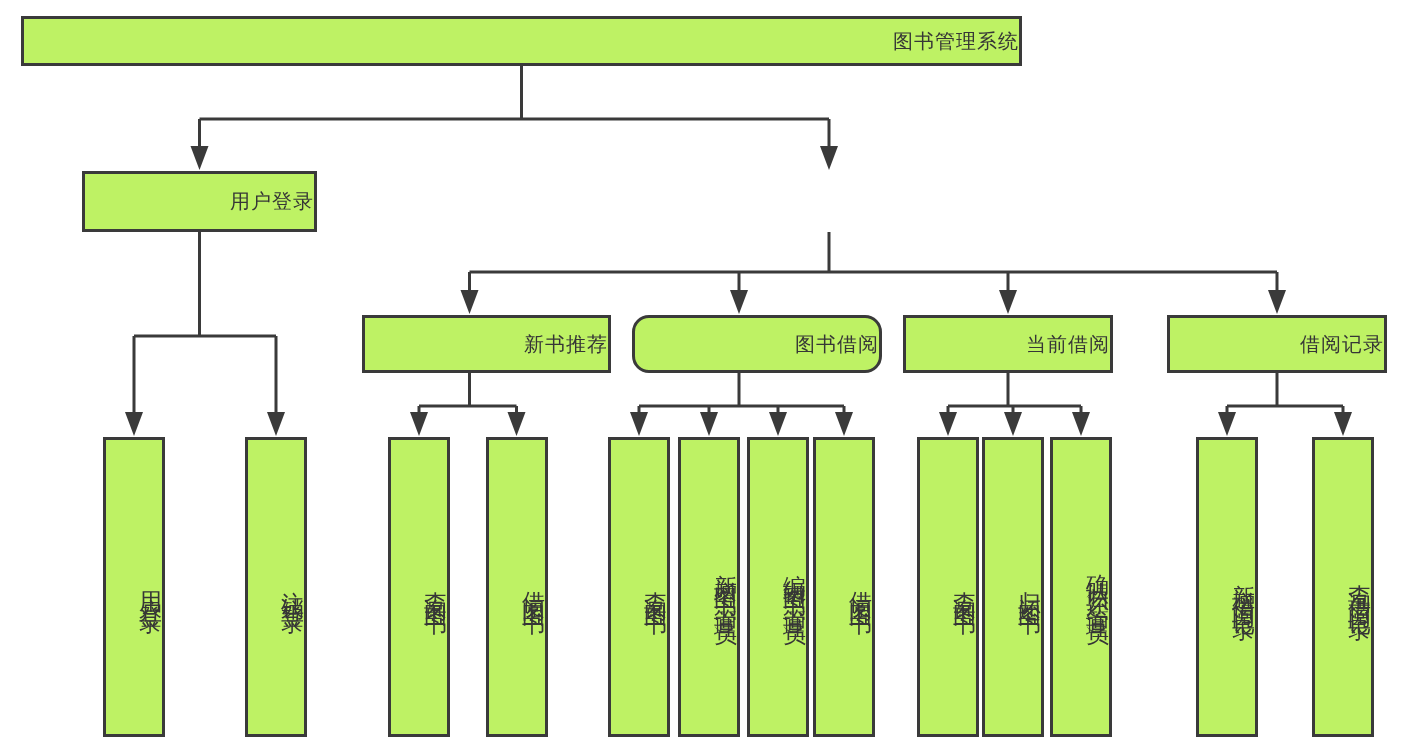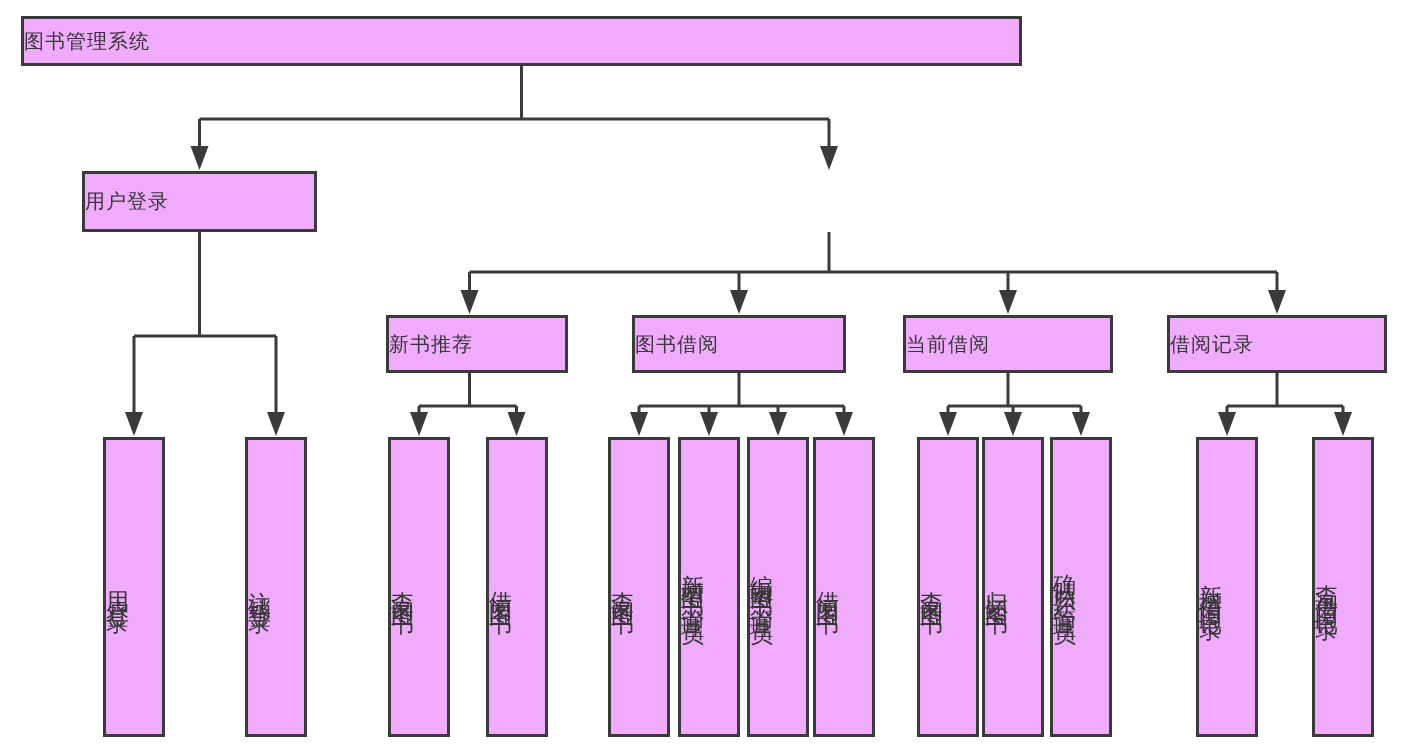--- a/index.html
+++ b/index.html
@@ -7,22 +7,22 @@
   .canvas{
     position:relative;
     width:1405px;height:747px;
     background:#ffffff;
     overflow:hidden;
   }
   .connectors{position:absolute;left:0;top:0;width:1405px;height:747px;}
   .node{
     position:absolute;
     border:3px solid #3a3a3a;
-    background:#f0abfc;
-    display:flex;align-items:center;justify-content:flex-start;
+    background:#bef264;
+    display:flex;align-items:center;justify-content:flex-end;
     color:#363636;
     box-sizing:border-box;
   }
   .h-node{font-size:20px;letter-spacing:1px;}
   .leaf{width:62px;top:437px;height:300px;}
   .v-label{
     writing-mode:vertical-lr;
     text-orientation:mixed;
     font-size:23px;
     letter-spacing:7px;
@@ -86,24 +86,24 @@
   </svg>
 
   <div class="node h-node" style="left:21px;top:16px;width:1001px;height:50px;">
     <span>图书管理系统</span>
   </div>
 
   <div class="node h-node" style="left:82px;top:171px;width:235px;height:61px;">
     <span>用户登录</span>
   </div>
 
-  <div class="node h-node" style="left:362px;top:315px;width:182px;height:58px;margin-left:24px;">
+  <div class="node h-node" style="left:362px;top:315px;width:249px;height:58px;">
     <span>新书推荐</span>
   </div>
-  <div class="node h-node" style="left:632px;top:315px;width:214px;height:58px;">
+  <div class="node h-node" style="left:632px;top:315px;width:250px;height:58px;border-radius:17px;">
     <span>图书借阅</span>
   </div>
   <div class="node h-node" style="left:1167px;top:315px;width:220px;height:58px;">
     <span>借阅记录</span>
   </div>
   <div class="node h-node" style="left:903px;top:315px;width:210px;height:58px;">
     <span>当前借阅</span>
   </div>
 
   <div class="node leaf" style="left:103px;">

